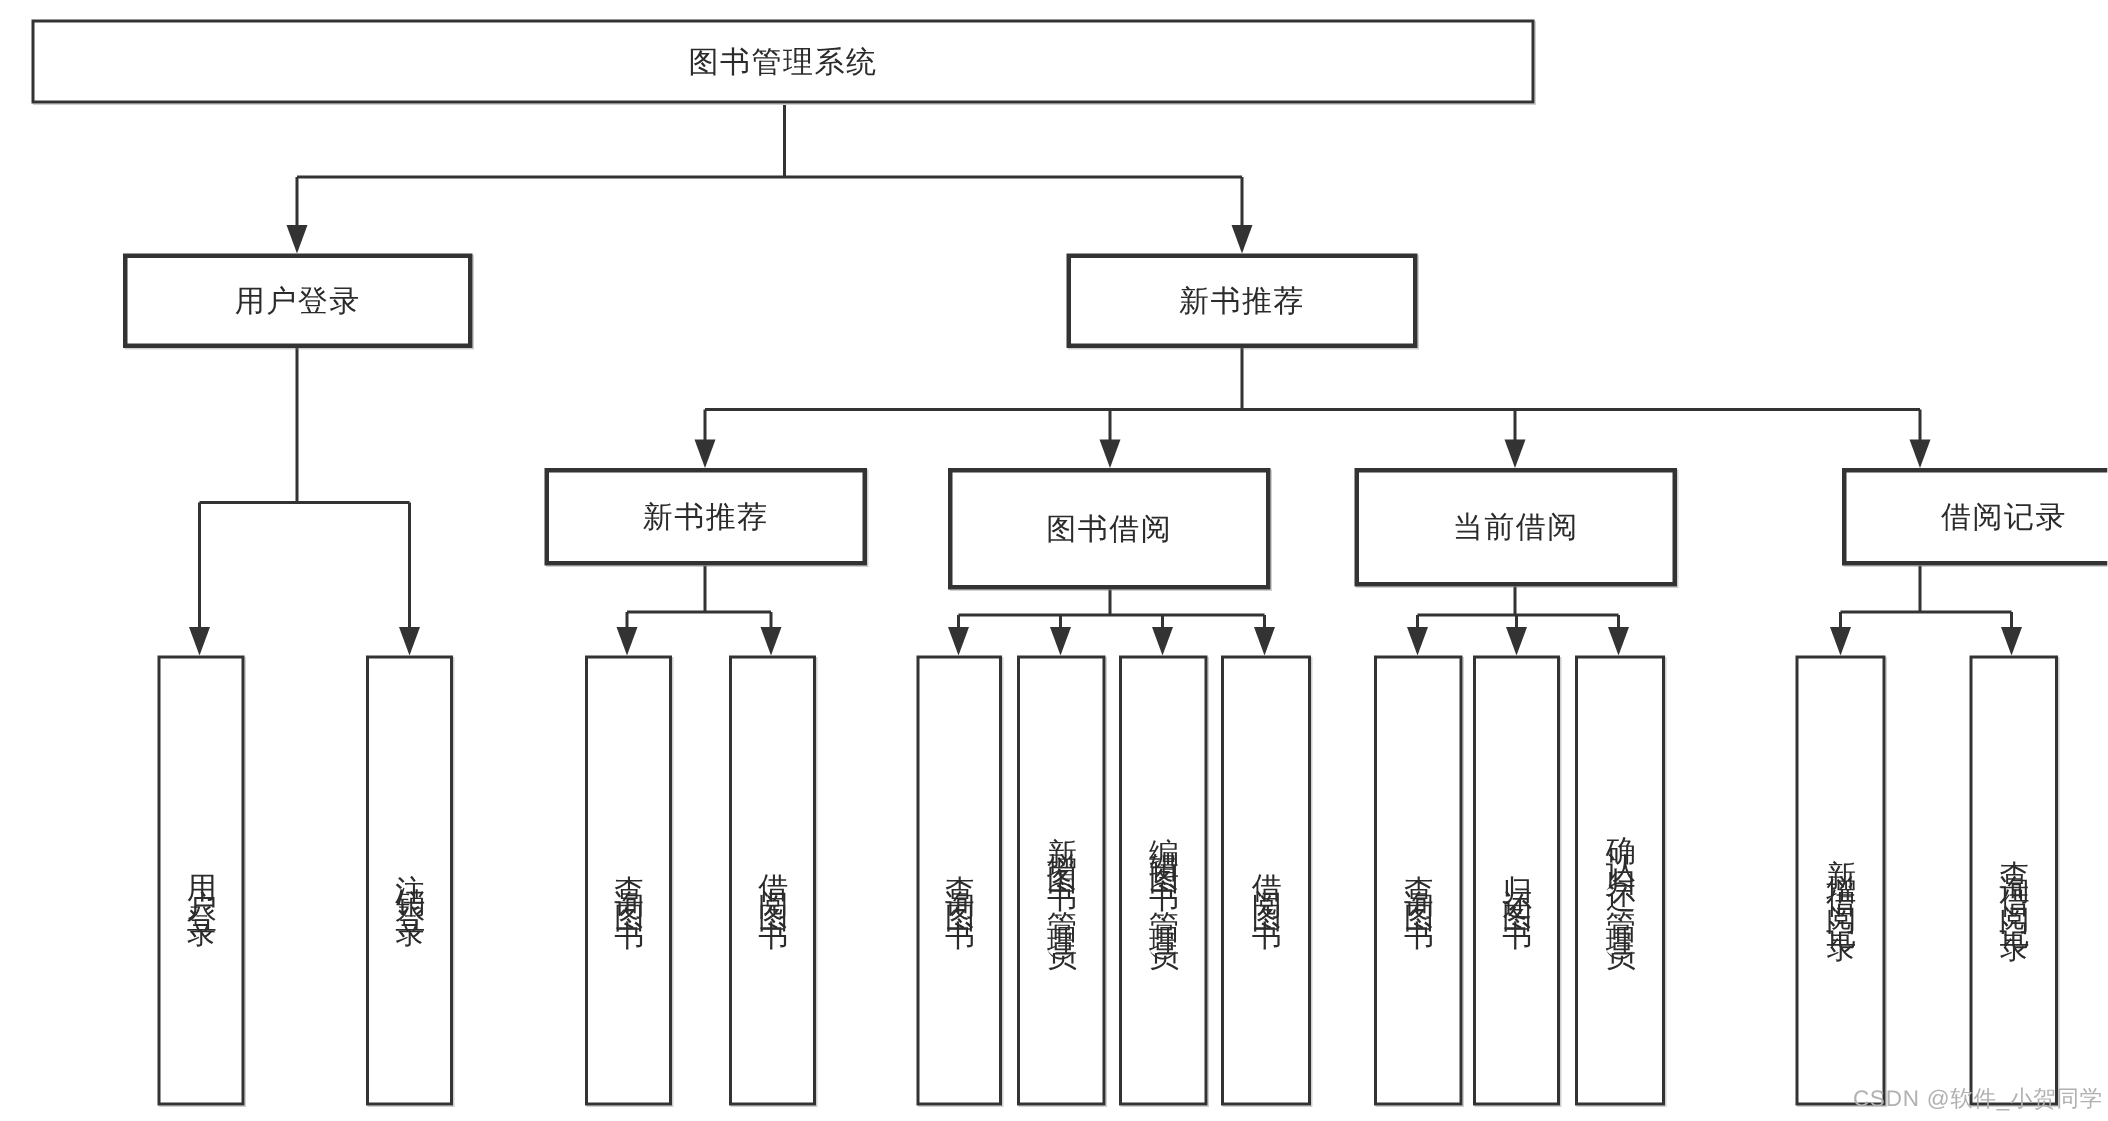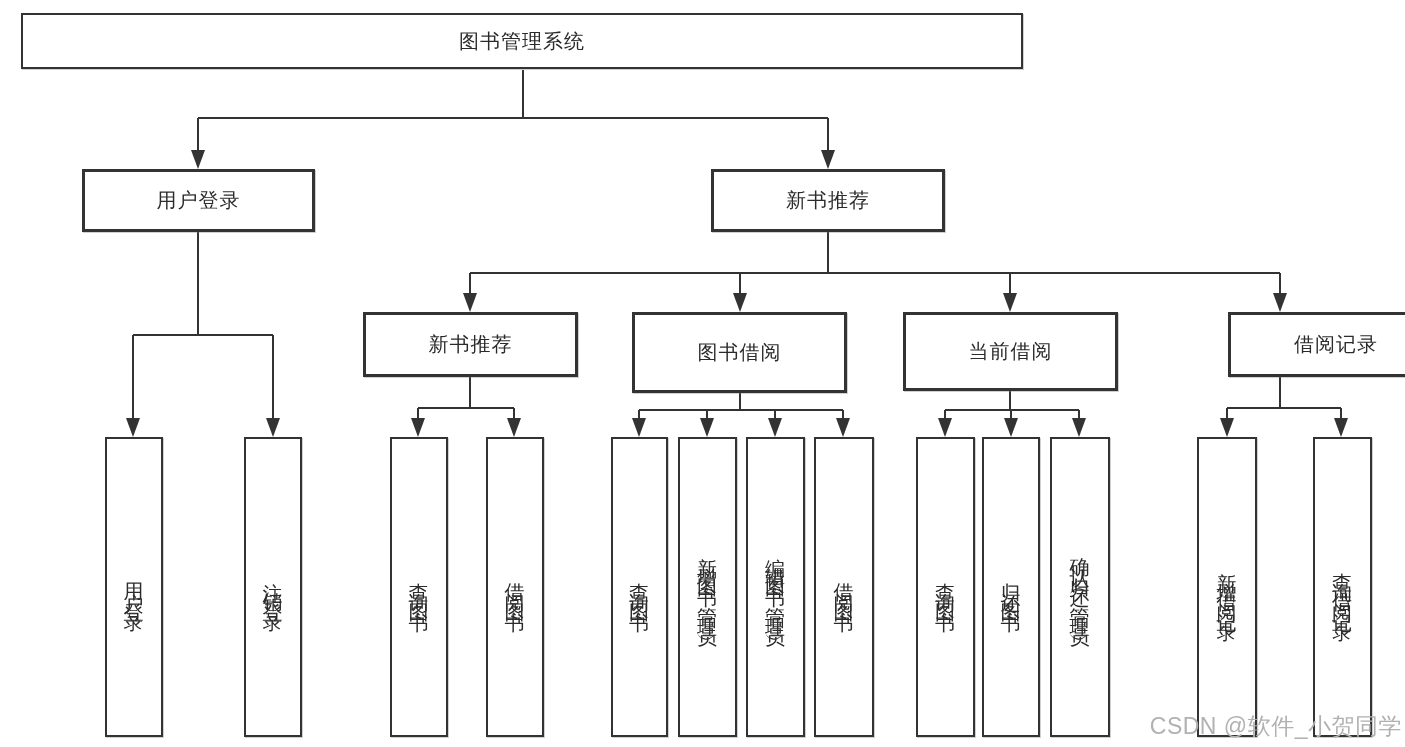--- a/index.html
+++ b/index.html
@@ -32,21 +32,21 @@
     writing-mode:vertical-rl;
     text-orientation:mixed;
     letter-spacing:10px;
     font-size:20px;
     line-height:1;
   }
   .watermark{
     position:absolute;
     right:3px;bottom:5px;
     color:#b1b1b1;
-    font-size:23px;
+    font-size:15px;
     letter-spacing:.5px;
     white-space:nowrap;
   }
 </style>
 </head>
 <body>
 
 <div class="stage">
 
   <svg class="wires" viewBox="0 0 1405 747" xmlns="http://www.w3.org/2000/svg" aria-hidden="true">

